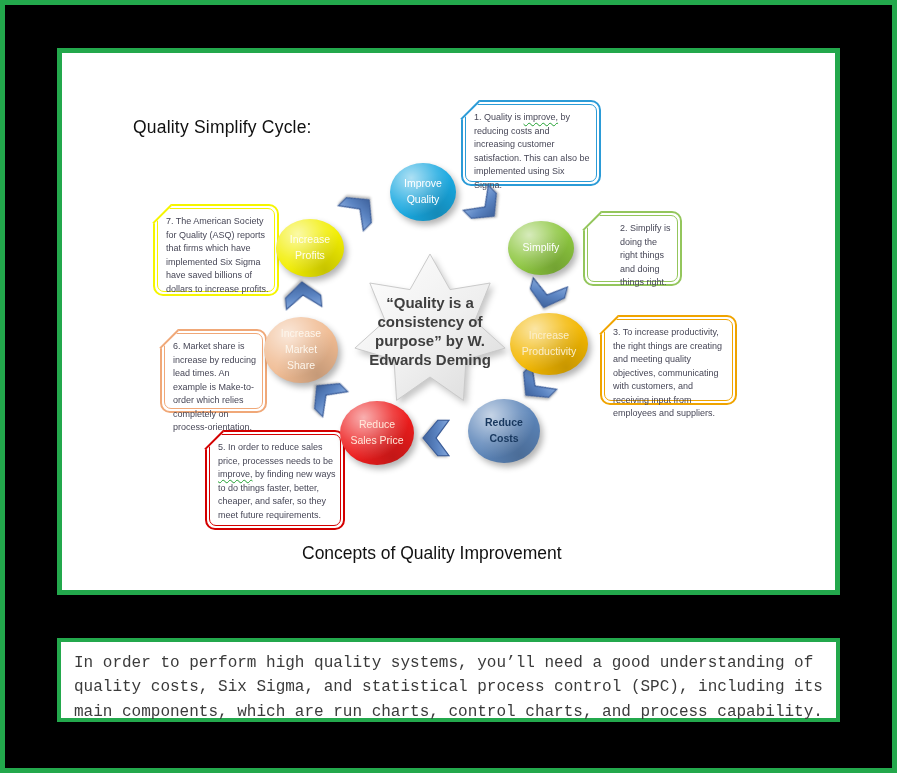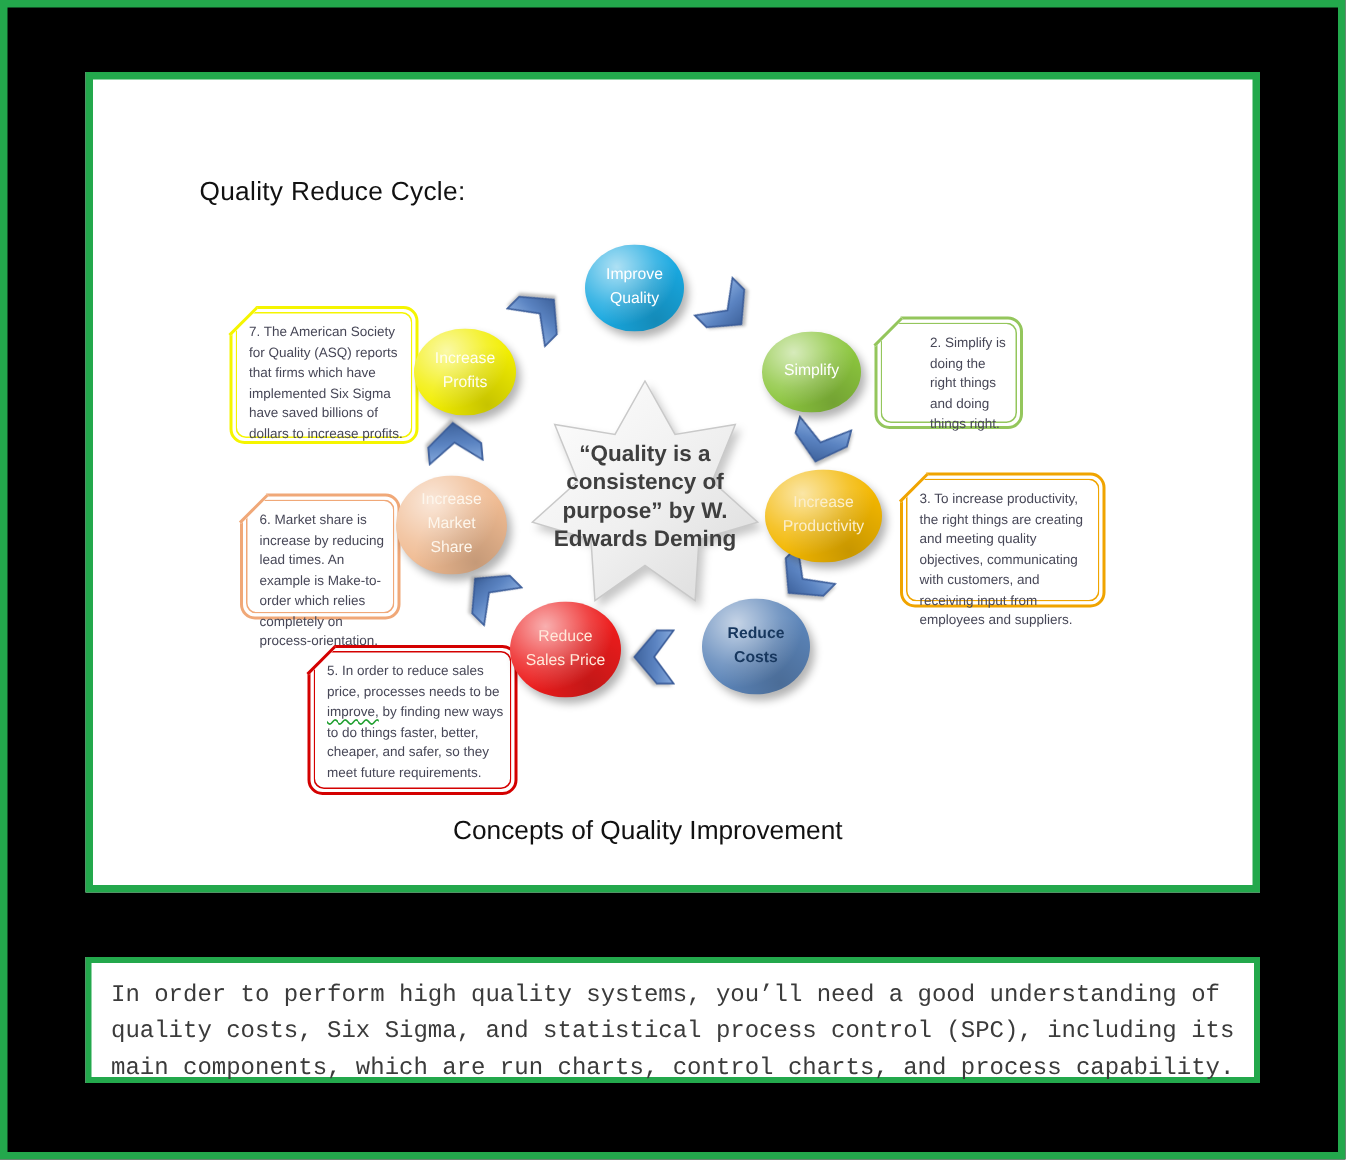--- a/index.html
+++ b/index.html
@@ -115,22 +115,25 @@
       <stop offset="1" stop-color="#d9d9d9"></stop>
     </linearGradient>
   </defs>
 </svg>
 
 <div class="outer-frame"></div>
 
 <div class="main-panel">
   <div class="canvas">
 
-    <div class="title">Quality Reduce Cycle:</div>
-
+    <div class="title">Quality Simplify Cycle:</div>
+
+    <div class="callout c1" style="border-color: rgb(43, 155, 215);">
+      <div class="callout-text"><span>1. Quality is </span><span class="wavy">improve,</span><span> by reducing costs and increasing customer satisfaction. This can also be implemented using Six Sigma.</span></div>
+    </div>
     <div class="callout c2" style="border-color: rgb(148, 198, 92); padding-left: 24px;">
       <div class="callout-text"><span>2. Simplify is doing the right things and doing things right.</span><span class="wavy"></span><span></span></div>
     </div>
     <div class="callout c3" style="border-color: rgb(240, 164, 0);">
       <div class="callout-text"><span>3. To increase productivity, the right things are creating and meeting quality objectives, communicating with customers, and receiving input from employees and suppliers.</span><span class="wavy"></span><span></span></div>
     </div>
     <div class="callout c5" style="border-color: rgb(212, 0, 0);">
       <div class="callout-text"><span>5. In order to reduce sales price, processes needs to be </span><span class="wavy">improve,</span><span> by finding new ways to do things faster, better, cheaper, and safer, so they meet future requirements.</span></div>
     </div>
     <div class="callout c6" style="border-color: rgb(240, 168, 120);">

